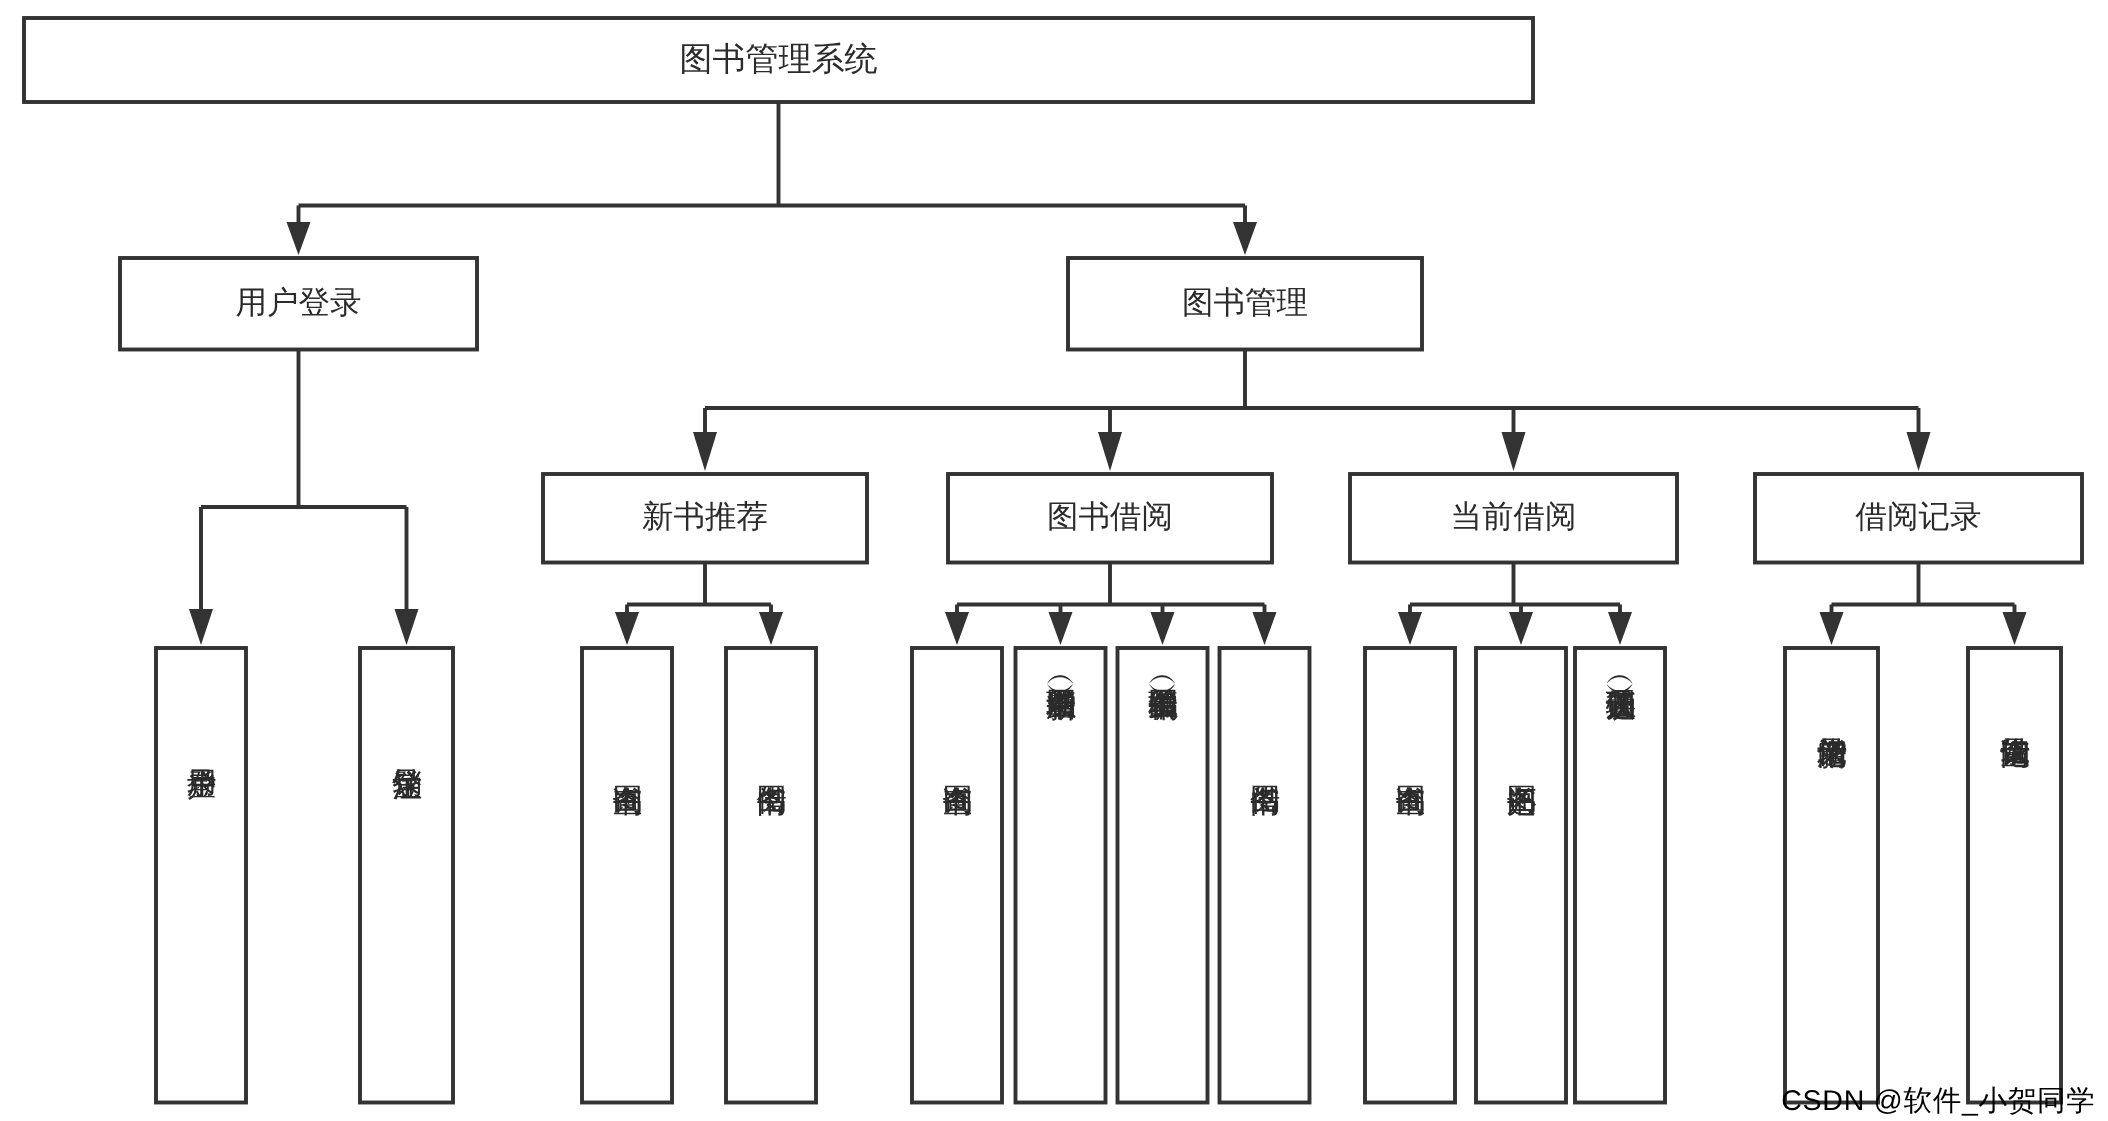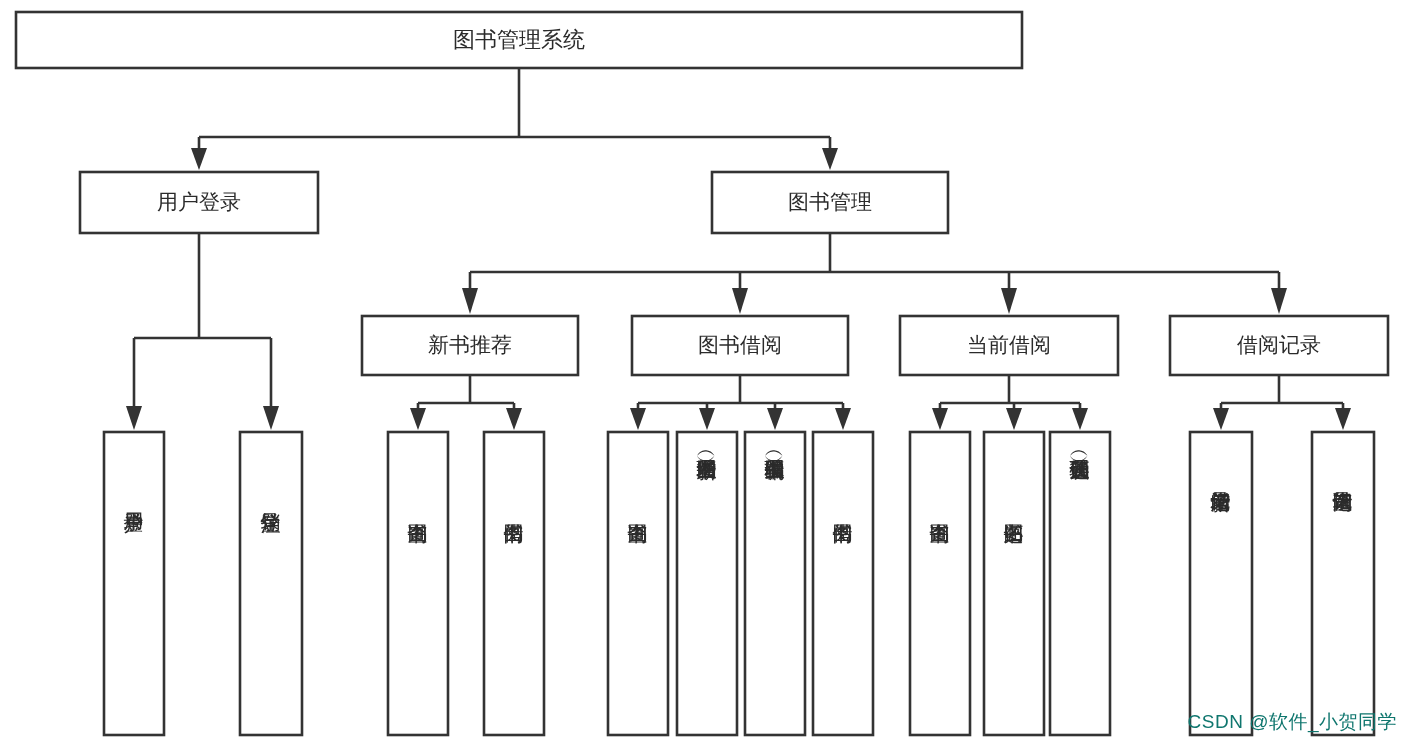--- a/index.html
+++ b/index.html
@@ -50,24 +50,24 @@
     fill: none;
     stroke-linecap: butt;
   }
   .arrow-head {
     fill: #333333;
     stroke: none;
   }
   .watermark {
     position: absolute;
     right: 8px;
-    bottom: 12px;
+    bottom: 0;
     font-family: "Liberation Sans", "DejaVu Sans", sans-serif;
     font-size: 19px;
-    color: #0f766e;
+    color: #000000;
     letter-spacing: 0.5px;
     white-space: nowrap;
     user-select: none;
   }
 </style>
 </head>
 <body>
 
 <svg id="diagram-root" viewBox="0 0 1405 747" xmlns="http://www.w3.org/2000/svg">
 

